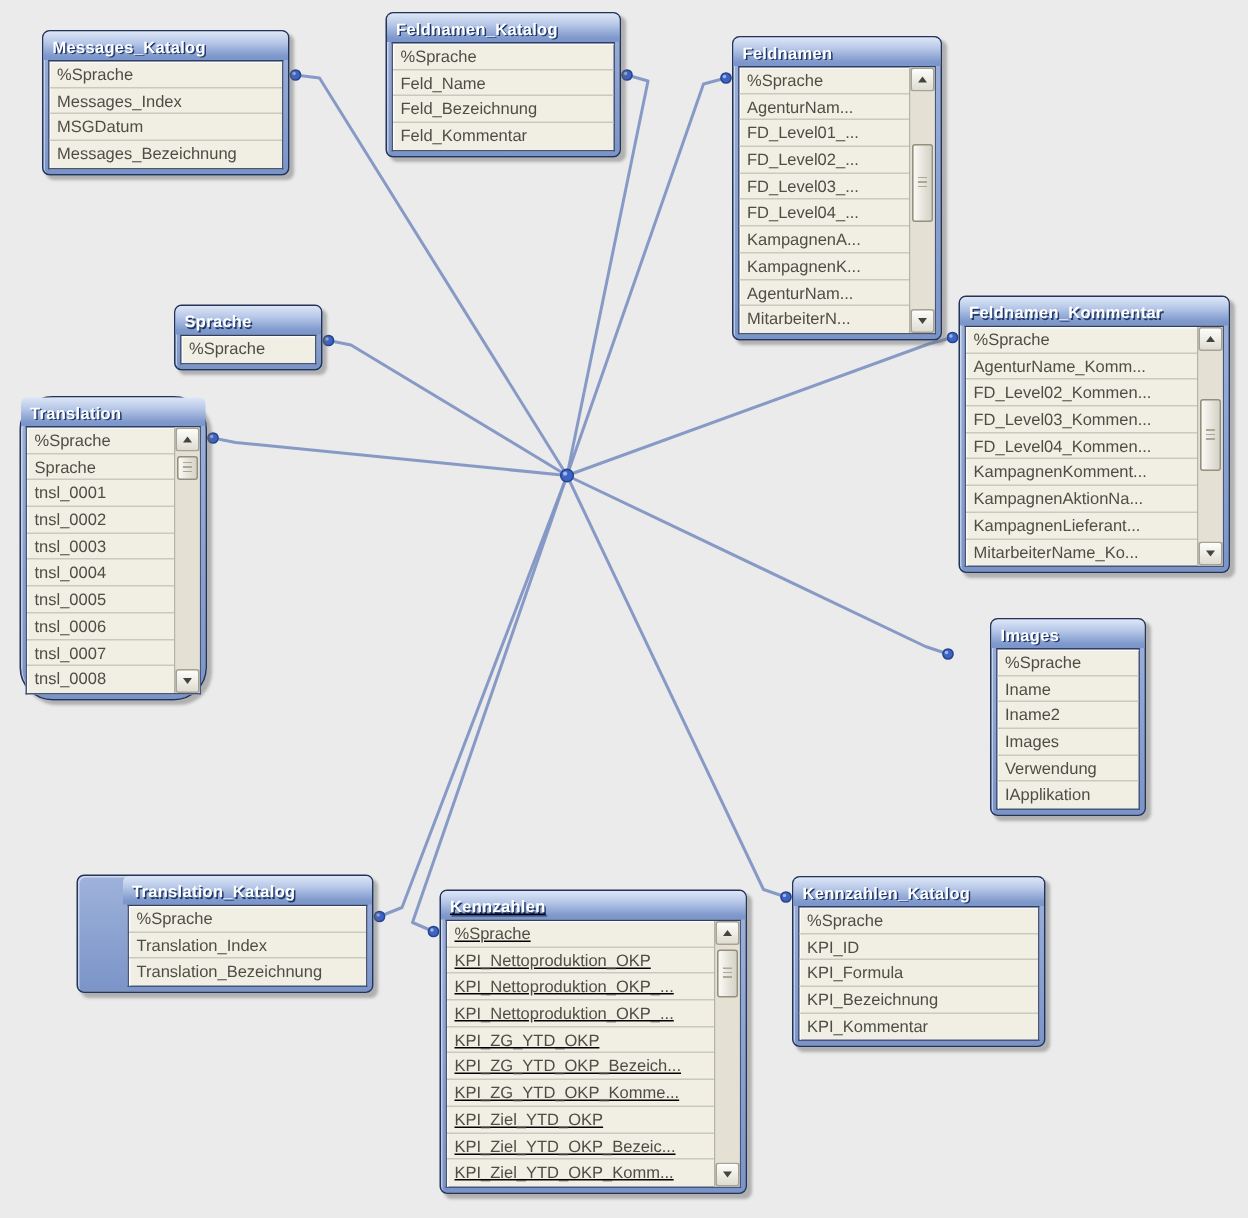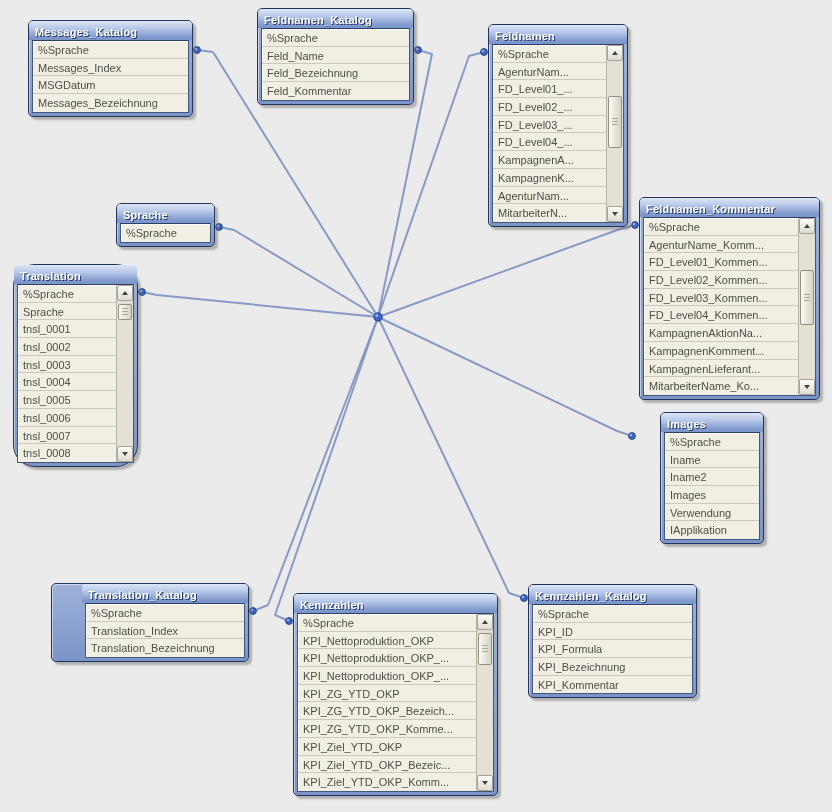--- a/index.html
+++ b/index.html
@@ -201,26 +201,25 @@
           </div>
         </div>
       </div>
     </div>
   <div class="tbl" style="left: 639px; top: 197px; width: 181px;">
       <div class="tbl-header"><span class="tbl-title">Feldnamen_Kommentar</span></div>
       <div class="tbl-body">
         <div class="tbl-rows">
           <div class="row">%Sprache</div>
           <div class="row">AgenturName_Komm...</div>
-          <div class="row">FD_Level01_Kommen...</div>
           <div class="row">FD_Level02_Kommen...</div>
           <div class="row">FD_Level03_Kommen...</div>
           <div class="row">FD_Level04_Kommen...</div>
+          <div class="row">KampagnenKomment...</div>
           <div class="row">KampagnenAktionNa...</div>
-          <div class="row">KampagnenKomment...</div>
           <div class="row">KampagnenLieferant...</div>
           <div class="row">MitarbeiterName_Ko...</div>
         </div>
         <div class="sb">
           <div class="sb-btn">
             <span class="tri-up"></span>
           </div>
           <div class="sb-track">
             <div class="sb-thumb" style="top: 25%; height: 38%;"></div>
           </div>
@@ -246,21 +245,21 @@
   <div class="tbl" style="left: 51px; top: 583px; width: 198px; padding-left: 33px;">
       <div class="tbl-header"><span class="tbl-title">Translation_Katalog</span></div>
       <div class="tbl-body">
         <div class="tbl-rows">
           <div class="row">%Sprache</div>
           <div class="row">Translation_Index</div>
           <div class="row">Translation_Bezeichnung</div>
         </div>
       </div>
     </div>
-  <div class="tbl" style="left: 293px; top: 593px; width: 205px;">
+  <div class="tbl" style="left: 293px; top: 593px; width: 205px; text-decoration: underline;">
       <div class="tbl-header"><span class="tbl-title">Kennzahlen</span></div>
       <div class="tbl-body">
         <div class="tbl-rows">
           <div class="row">%Sprache</div>
           <div class="row">KPI_Nettoproduktion_OKP</div>
           <div class="row">KPI_Nettoproduktion_OKP_...</div>
           <div class="row">KPI_Nettoproduktion_OKP_...</div>
           <div class="row">KPI_ZG_YTD_OKP</div>
           <div class="row">KPI_ZG_YTD_OKP_Bezeich...</div>
           <div class="row">KPI_ZG_YTD_OKP_Komme...</div>

